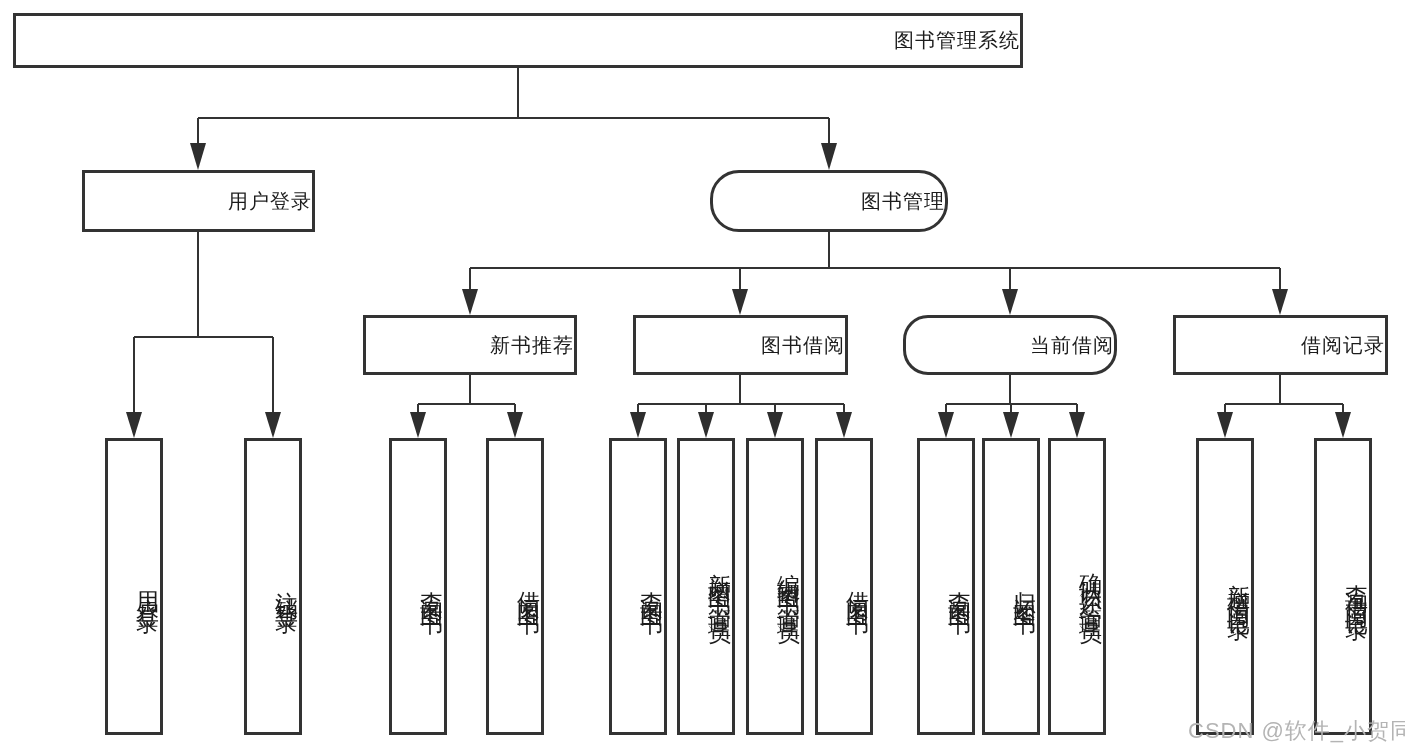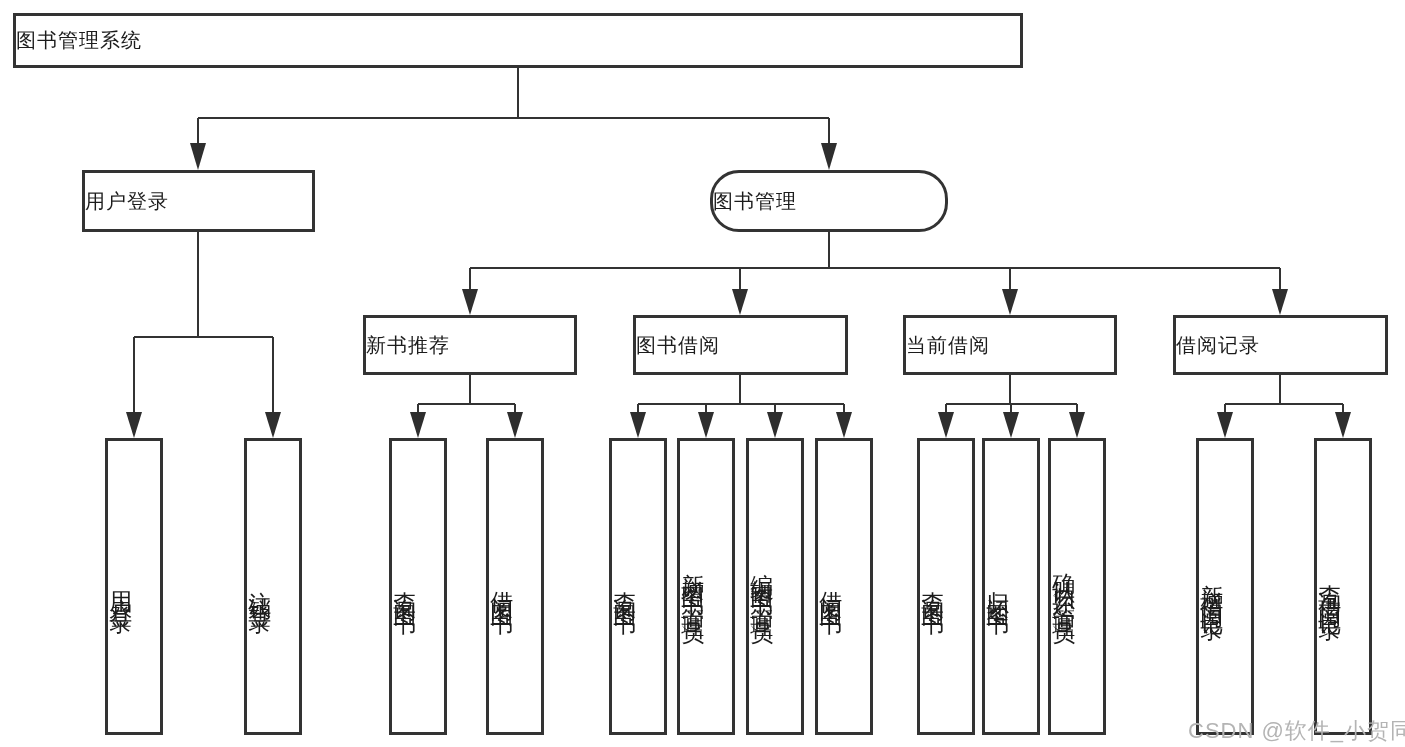--- a/index.html
+++ b/index.html
@@ -21,31 +21,31 @@
     width: 1405px; height: 747px;
     z-index: 1;
   }
   .box {
     position: absolute;
     box-sizing: border-box;
     border: 3px solid #333333;
     background: #ffffff;
     display: flex;
     align-items: center;
-    justify-content: flex-start;
+    justify-content: flex-end;
     color: #1c1c1c;
     z-index: 2;
   }
   .hbox { font-size: 20px; letter-spacing: 1px; }
   .b-root  { left: 13px;   top: 13px;  width: 1010px; height: 55px; }
   .b-login { left: 82px;   top: 170px; width: 233px;  height: 62px; }
   .b-mgmt  { left: 710px;  top: 170px; width: 238px;  height: 62px; border-radius: 29px; }
   .b-nbr   { left: 363px;  top: 315px; width: 214px;  height: 60px; }
   .b-bb    { left: 633px;  top: 315px; width: 215px;  height: 60px; }
-  .b-cb    { left: 903px;  top: 315px; width: 214px;  height: 60px; }
+  .b-cb    { left: 903px;  top: 315px; width: 214px;  height: 60px; border-radius: 25px; }
   .b-br    { left: 1173px; top: 315px; width: 215px;  height: 60px; font-family: Liberation Serif, serif; }
   .leaf {
     top: 438px;
     width: 58px;
     height: 297px;
   }
   .leaf span {
     writing-mode: vertical-rl;
     text-orientation: mixed;
     font-size: 23px;

